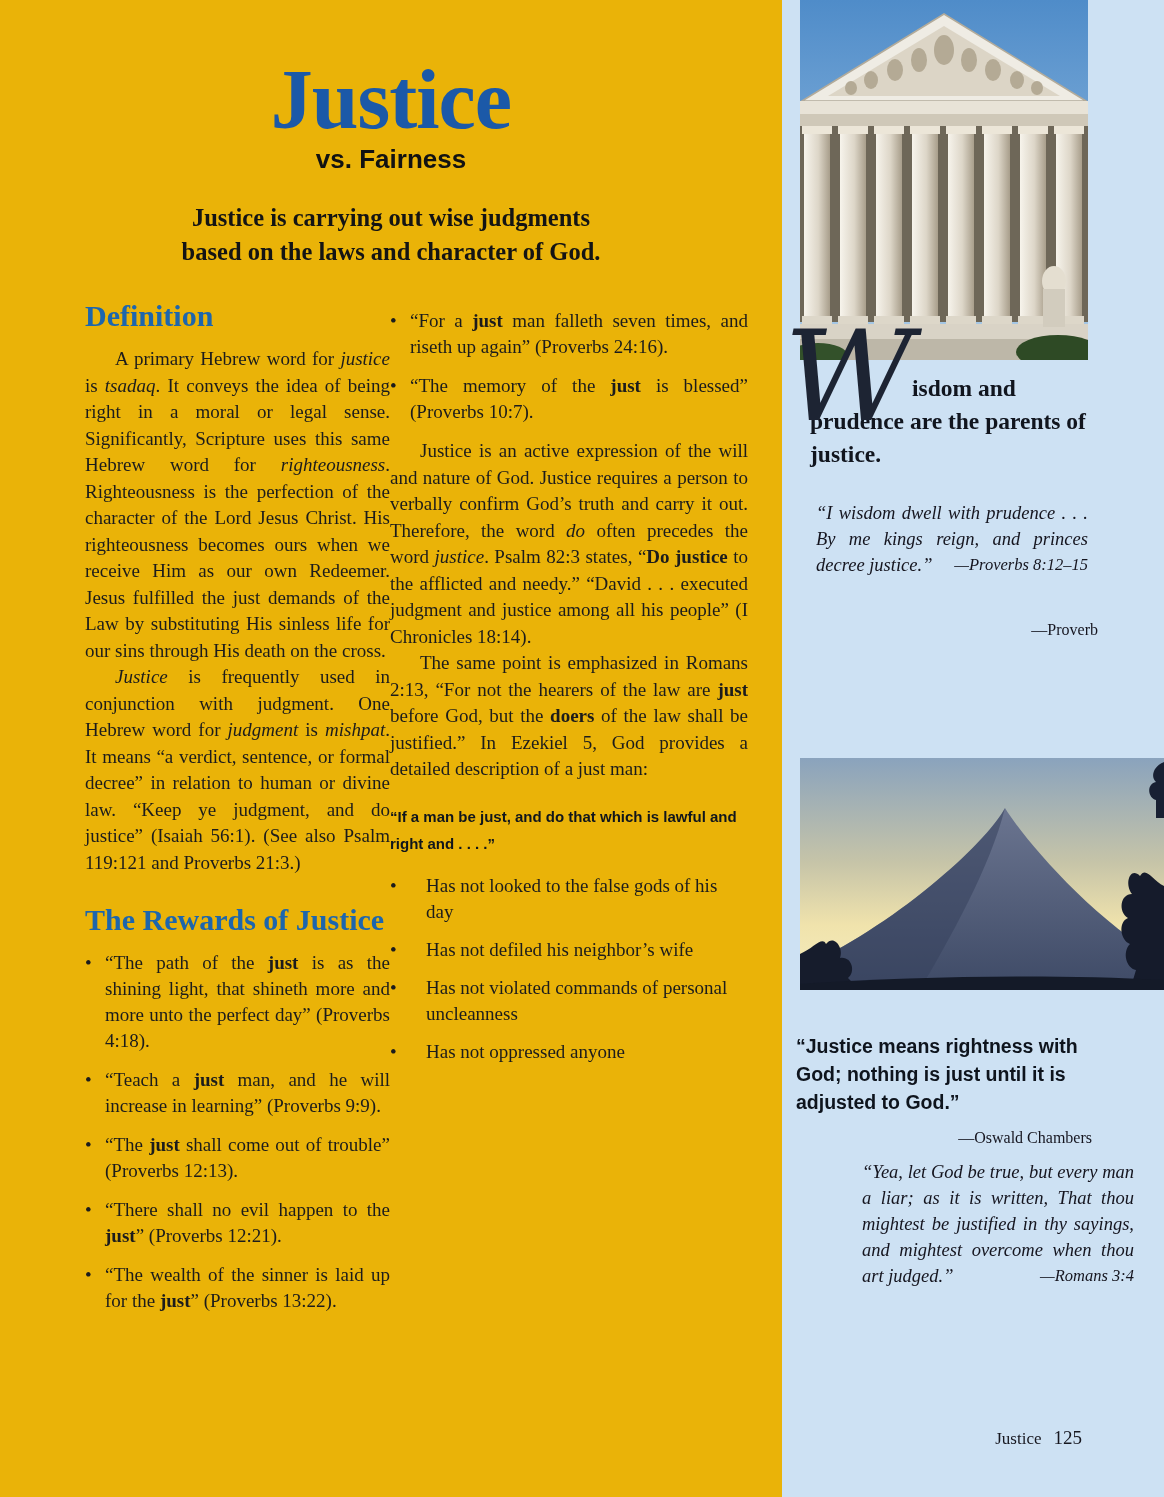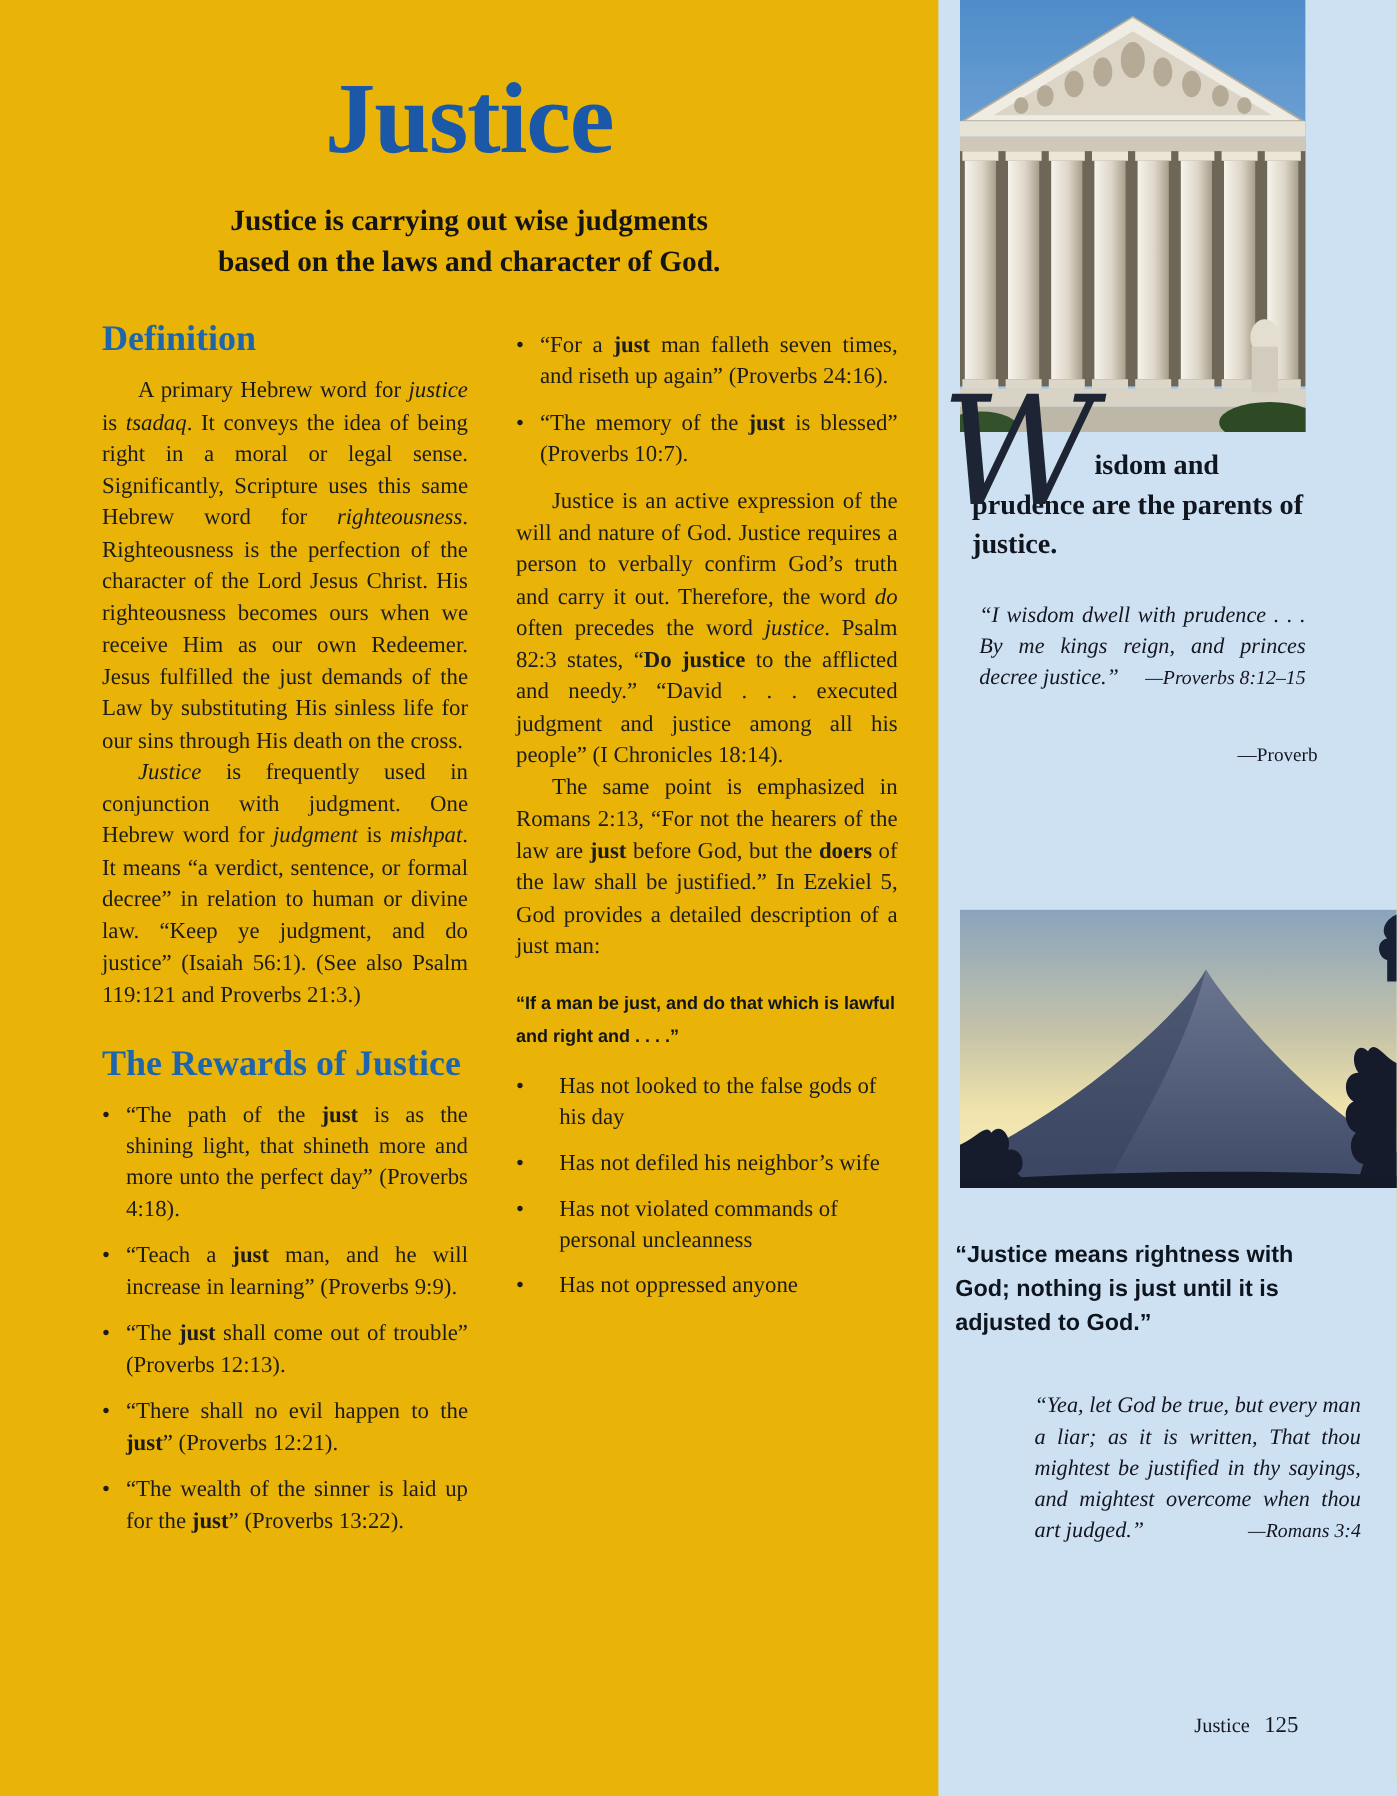--- a/index.html
+++ b/index.html
@@ -10,21 +10,21 @@
   }
   .page { position:relative; width:1164px; height:1497px; background:#eab308; }
 
   
   .main { position:absolute; left:0; top:0; width:782px; height:100%; }
   .masthead { text-align:center; padding-top:58px; }
   .title { font-size:84px; font-weight:bold; color:#1b59a8; line-height:1.0; letter-spacing:-1px; }
   .subtitle { font-family:"Liberation Sans","DejaVu Sans",sans-serif; font-weight:bold; font-size:26px; color:#121212; margin-top:2px; }
   .intro { font-weight:bold; font-size:24.5px; line-height:34px; width:430px; margin:26px auto 0; text-align:center; color:#141414; }
 
-  .columns { display:flex; gap:40px; margin:30px 34px 0 85px; width:663px; }
+  .columns { display:flex; margin:30px 34px 0 85px; width:663px; }
   .col-a { width:305px; flex:none; }
   .col-b { flex:1; min-width:0; }
 
   h2.section { color:#1d66ad; font-size:30px; font-weight:bold; line-height:34px; margin-bottom:13px; }
   h2.mt { margin-top:27px; }
   p.body { font-size:19px; line-height:26.5px; text-align:justify; text-indent:30px; color:#1c1c1c; }
   .i { font-style:italic; }
   .b { font-weight:bold; }
 
   ul.bullets { list-style:none; margin-top:4px; }
@@ -64,20 +64,21 @@
 </style>
 </head>
 <body>
 
 <div class="page">
 
   <div class="main">
 
     <div class="masthead">
       <div class="title">Justice</div>
+      <div class="subtitle">vs. Fairness</div>
       <div class="intro">Justice is carrying out wise judgments based on the laws and character of God.</div>
     </div>
 
     <div class="columns">
 
       <div class="col-a">
         <h2 class="section">Definition</h2>
         <p class="body"><span>A primary Hebrew word for </span><span class="i">justice</span><span> is </span><span class="i">tsadaq</span><span>. It conveys the idea of being right in a moral or legal sense. Significantly, Scripture uses this same Hebrew word for </span><span class="i">righteousness</span><span>. Righteousness is the perfection of the character of the Lord Jesus Christ. His righteousness becomes ours when we receive Him as our own Redeemer. Jesus fulfilled the just demands of the Law by substituting His sinless life for our sins through His death on the cross.</span></p>
         <p class="body"><span class="i">Justice</span><span> is frequently used in conjunction with judgment. One Hebrew word for </span><span class="i">judgment</span><span> is </span><span class="i">mishpat</span><span>. It means “a verdict, sentence, or formal decree” in relation to human or divine law. “Keep ye judgment, and do justice” </span><span class="r">(Isaiah 56:1). (See also Psalm 119:121 and Proverbs 21:3.)</span></p>
 
@@ -246,20 +247,21 @@
         <path d="M205 50 C 186 86 92 170 0 210 L0 232 L120 232 C 150 180 190 110 205 50 Z" fill="#36415c" opacity="0.55"></path>
         <path d="M0 232 L0 196 C 14 190 22 178 26 186 C 34 176 44 190 40 200 C 52 198 56 214 48 220 L60 232 Z" fill="#161c2c"></path>
         <path d="M364 232 L364 128 C 352 122 346 108 340 118 C 330 108 324 126 332 136 C 320 136 318 154 328 160 C 318 164 320 182 330 186 C 322 194 326 210 336 212 L330 232 Z" fill="#151b2b"></path>
         <path d="M364 4 C 354 8 350 18 356 24 C 346 26 348 40 356 42 L356 60 L364 60 Z" fill="#182033"></path>
         <path d="M0 232 L364 232 L364 222 C 250 216 120 218 0 226 Z" fill="#141a28"></path>
       </svg>
     </div>
 
     <div class="bq q3">
       <span class="bq-text">“Justice means rightness with God; nothing is just until it is adjusted to God.”</span>
+      <span class="attrib3">—Oswald Chambers</span>
     </div>
 
     <div class="sq q4">
       <p>“Yea, let God be true, but every man a liar; as it is written, That thou mightest be justified in thy sayings, and mightest overcome when thou art judged.”</p>
       <span class="attrib">—Romans 3:4</span>
     </div>
 
     <div class="page-footer">
       <span class="pf-label">Justice</span><span class="pf-num">125</span>
     </div>

